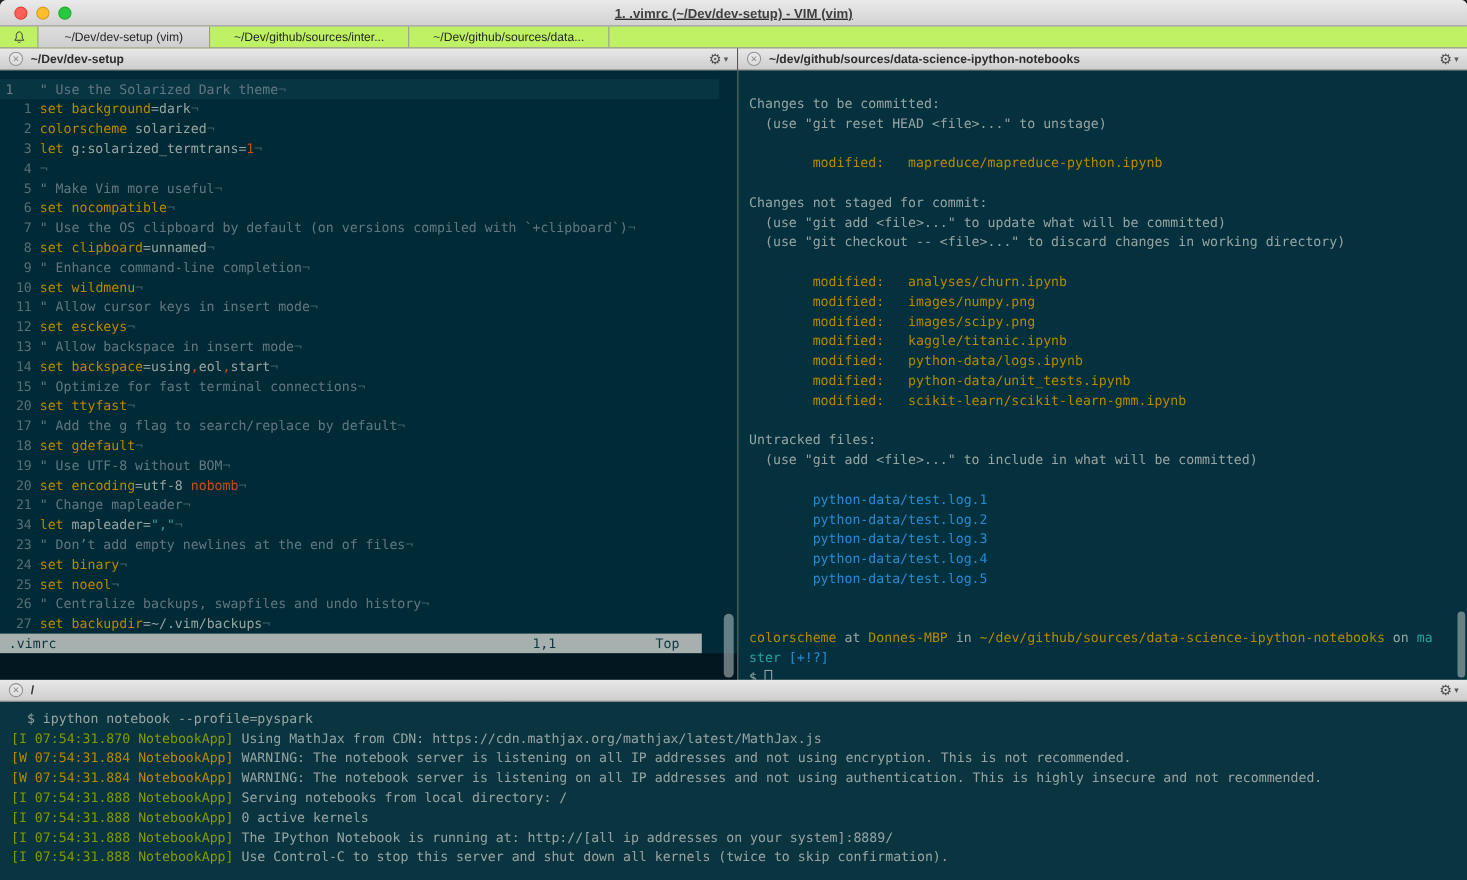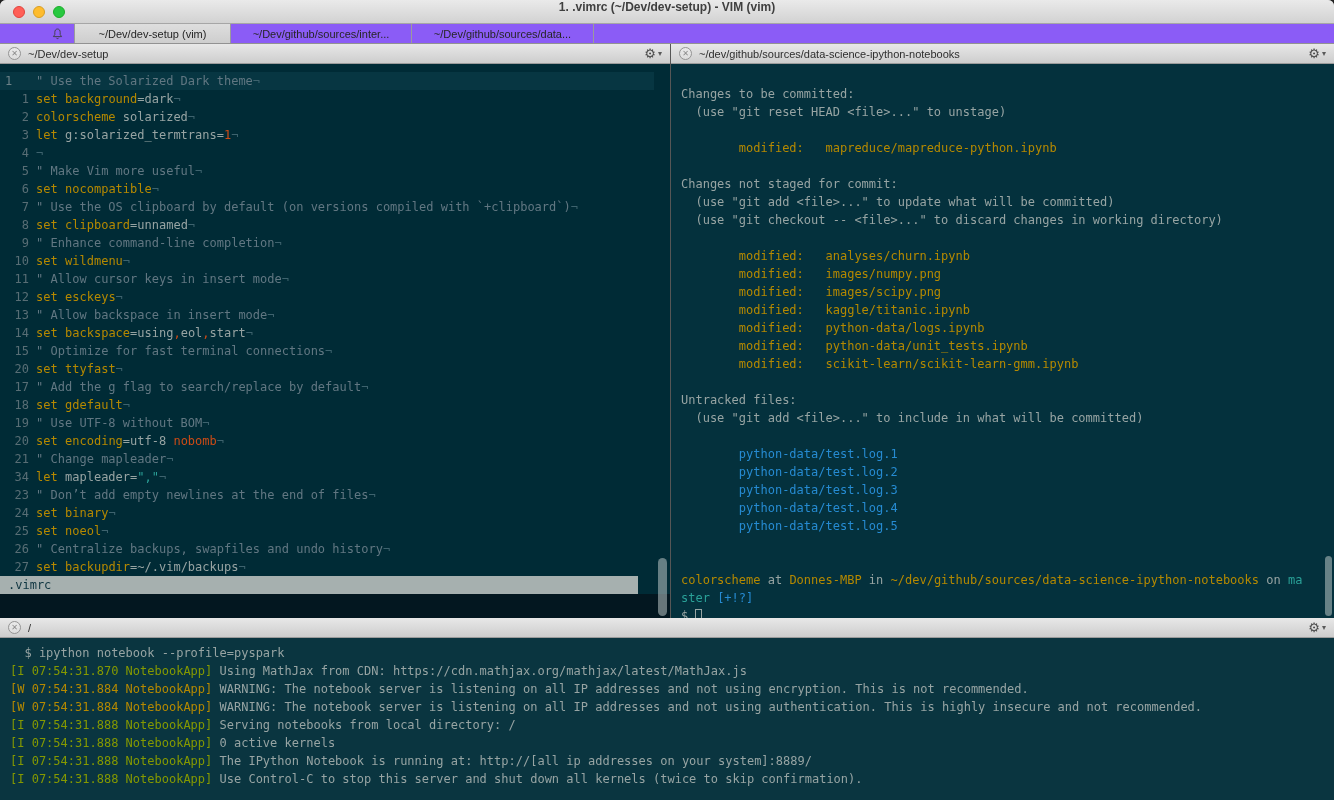--- a/index.html
+++ b/index.html
@@ -5,66 +5,66 @@
   * { box-sizing: border-box; }
   html,body { margin:0; padding:0; background:#222; }
   body { width:1334px; height:800px; overflow:hidden; font-family:"Liberation Sans",sans-serif; }
 
   .window { width:1334px; height:800px; display:flex; flex-direction:column;
             border-radius:6px 6px 0 0; overflow:hidden; background:#b5b5b5; }
 
   
   .titlebar { flex:0 0 24px; height:24px; position:relative;
               background:linear-gradient(#eaeaea,#d2d2d2); border-bottom:1px solid #a6a6a6;
-              display:flex; justify-content:center; }
+              display:flex; align-items:center; justify-content:center;text-decoration:underline; }
   .wtitle { font-size:12px; font-weight:bold; color:#3f3f3f; white-space:nowrap; }
   .traffic { position:absolute; left:13px; top:6px; display:flex; gap:8px; }
   .tl { width:12px; height:12px; border-radius:50%; display:inline-block; }
   .tl.red    { background:#ff5f57; border:1px solid #e0443e; }
   .tl.yellow { background:#febc2e; border:1px solid #d89e24; }
   .tl.green  { background:#28c840; border:1px solid #1dad2b; }
 
   
-  .tabbar { flex:0 0 20px; height:20px; background:#8b5cf6; border-bottom:1px solid #929292;
-            display:flex; align-items:stretch;padding-left:40px; }
+  .tabbar { flex:0 0 20px; height:20px; background:#bef264; border-bottom:1px solid #929292;
+            display:flex; align-items:stretch; }
   .bellbox { width:34px; display:flex; align-items:center; justify-content:center; }
   .tab { font-size:11px; color:#262626; display:flex; align-items:center; justify-content:center;
          border-right:1px solid #9b9b9b; white-space:nowrap; overflow:hidden; padding:0 6px; }
   .tab.active { background:linear-gradient(#dedede,#cecece); border-left:1px solid #9b9b9b; }
   .tab.t0 { width:157px; } .tab.t1 { width:181px; } .tab.t2 { width:182px; }
 
   
   .split { flex:0 0 574px; height:574px; display:flex; }
   .pane { position:relative; overflow:hidden; }
   .pane.left  { width:670px; display:flex; flex-direction:column; }
   .pane.right { flex:1; border-left:1px solid #565656; display:flex; flex-direction:column; }
   .pane.bottom { flex:1; display:flex; flex-direction:column; }
 
   .phead { flex:0 0 20px; height:20px; background:linear-gradient(#e8e8e8,#cdcdcd);
            border-bottom:1px solid #9b9b9b; display:flex; align-items:center; padding:0 8px; gap:7px; }
   .pclose { width:13px; height:13px; flex:0 0 13px; border-radius:50%; border:1px solid #949494;
             color:#8a8a8a; font-size:8px; line-height:11px; text-align:center; background:rgba(255,255,255,.25); }
-  .ptitle { font-size:11px; font-weight:normal; color:#2e2e2e; white-space:nowrap; overflow:hidden; }
+  .ptitle { font-size:11px; font-weight:bold; color:#2e2e2e; white-space:nowrap; overflow:hidden; }
   .pgear { margin-left:auto; display:flex; align-items:center; gap:2px; color:#4d4d4d; cursor:default; }
   .gear { font-size:13px; line-height:13px; } .chev { font-size:8px; color:#5a5a5a; }
 
   
   .mono { font-family:"DejaVu Sans Mono",monospace; font-size:12px; }
   .tline { height:18px; line-height:18px; white-space:pre; }
 
   
   .vim { flex:1; background:var(--vim-bg,#002b36); display:flex; flex-direction:column; }
   .vlines { padding-top:8px; padding-right:16px; }
   .cursorline { background:var(--highlight-bg,#073642); }
   .lnum { display:inline-block; width:4ch; padding-left:5px; margin-right:1ch;
           text-align:right; color:var(--line-number,#586e75); }
   .lnum.cur { text-align:left; color:#6d8288; }
   .vstatus { height:18px; line-height:18px; margin-right:32px; padding:0 8px;
              background:var(--status-bg,#a6b0af); color:var(--status-fg,#0e3540);
-             display:flex; font-size:12px;flex-direction:column; }
+             display:flex; font-size:12px; }
   .sl-file { flex:1; } .sl-pos { width:112px; } .sl-top { width:34px; }
   .vfill { flex:1; background:#031720; }
 
   
   .term { flex:1; background:var(--term-bg,#05313d); color:var(--fg,#97a4a3); padding:21px 10px 0; }
   .bterm { background:var(--bterm-bg,#0a3540); padding:6px 10px 16px; }
 
   
   .sg-fg  { color:var(--fg,#97a4a3); }
   .sg-cm  { color:var(--comment,#617782); }

